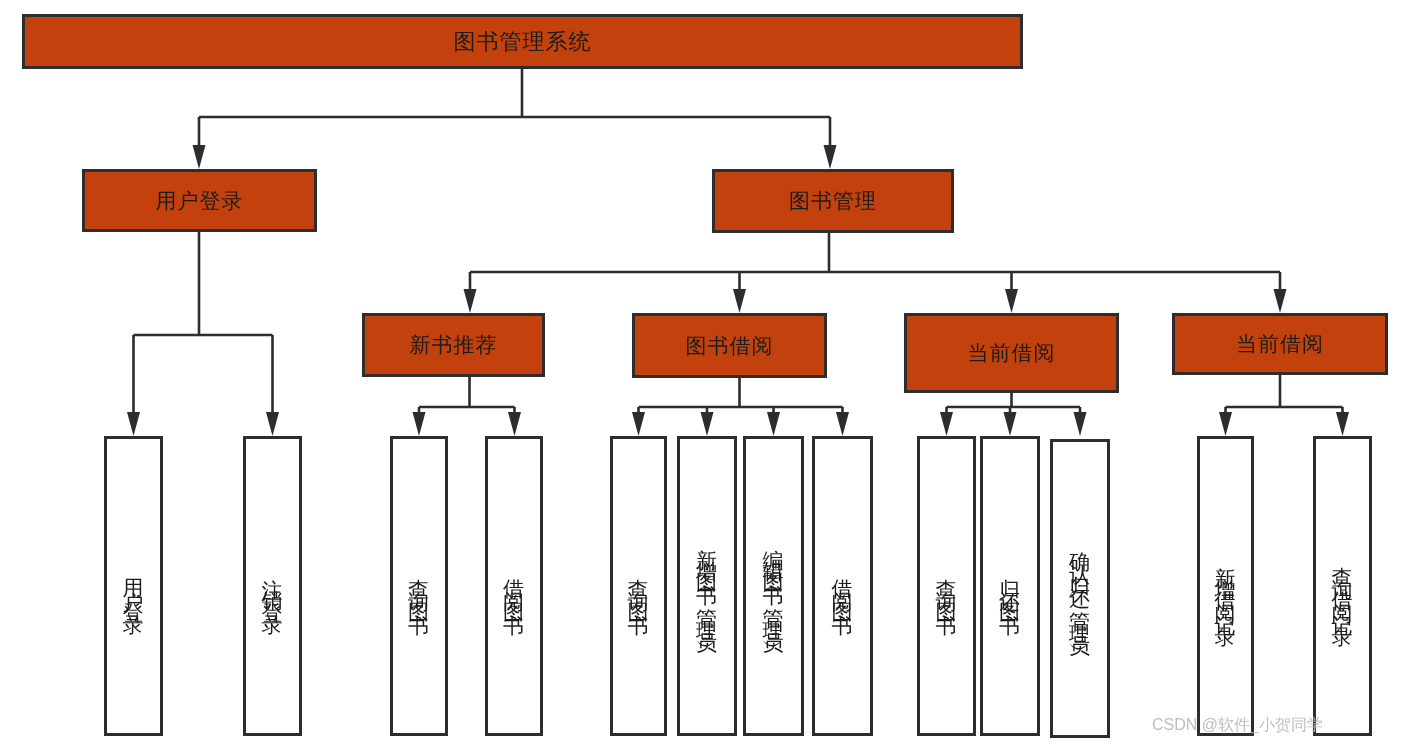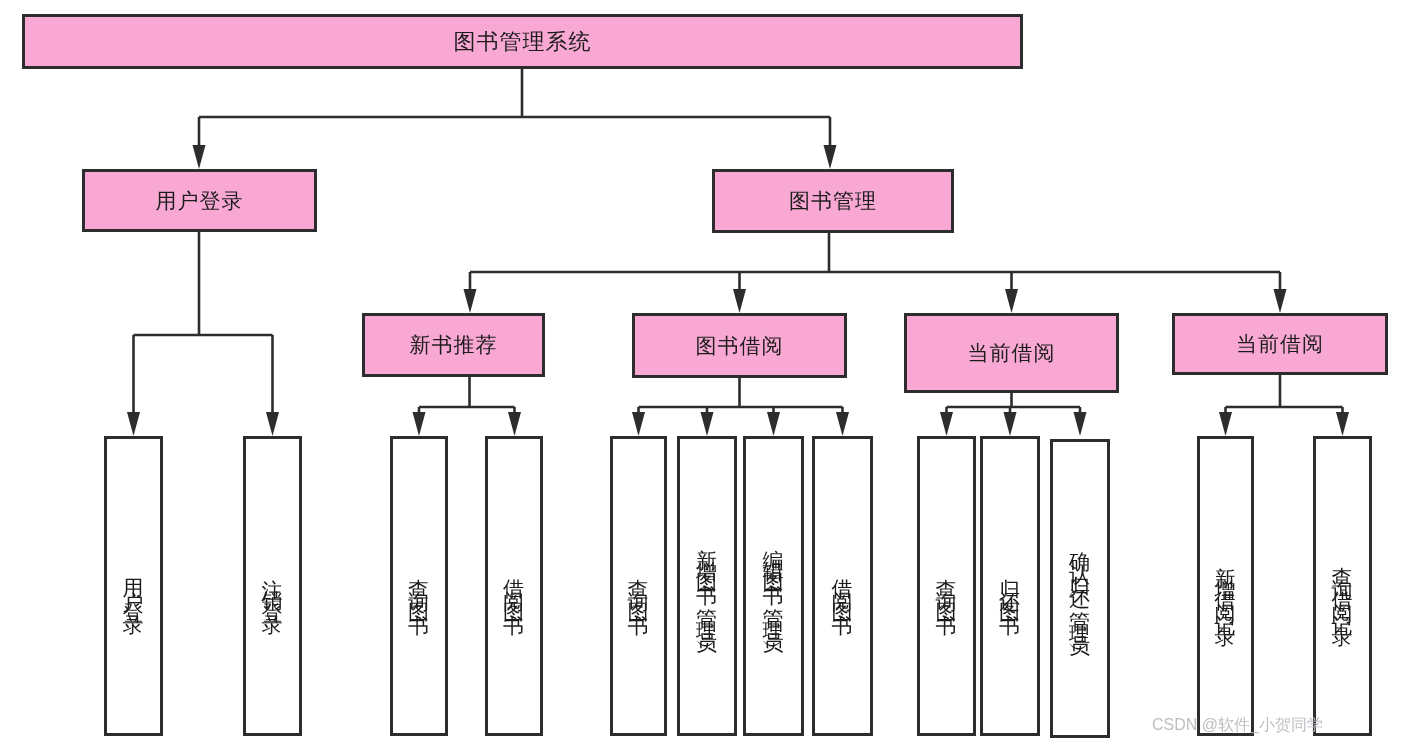--- a/index.html
+++ b/index.html
@@ -16,21 +16,21 @@
     position: absolute;
     left: 0; top: 0;
     width: 1405px; height: 747px;
   }
   .ln { stroke: #2d2d2d; stroke-width: 2.6; fill: none; }
   .tri { fill: #2d2d2d; stroke: none; }
   .node {
     position: absolute;
     box-sizing: border-box;
     border: 3px solid #2d2d2d;
-    background: #f9a8d4;
+    background: #c2410c;
     display: flex;
     align-items: center;
     justify-content: center;
     font-size: 21px;
     letter-spacing: 1px;
     white-space: nowrap;
   }
   .root-node { font-size: 22px; }
   .leaf {
     position: absolute;
@@ -115,21 +115,21 @@
       <polygon class="tri" points="1336,412 1349,412 1342.5,436"></polygon>
     </g>
   </svg>
 
   <div class="node root-node" style="left:22px; top:14px; width:1001px; height:55px;">图书管理系统</div>
 
   <div class="node" style="left:82px; top:169px; width:235px; height:63px;">用户登录</div>
   <div class="node" style="left:712px; top:169px; width:242px; height:64px;">图书管理</div>
 
   <div class="node" style="left:362px; top:313px; width:183px; height:64px;">新书推荐</div>
-  <div class="node" style="left:632px; top:313px; width:215px; height:65px;">图书借阅</div>
+  <div class="node" style="left:632px; top:313px; width:195px; height:65px;">图书借阅</div>
   <div class="node" style="left:904px; top:313px; width:215px; height:80px;">当前借阅</div>
   <div class="node" style="left:1172px; top:313px; width:216px; height:62px;">当前借阅</div>
 
   <div class="leaf" style="left:104px; width:59px;">
     <span class="vtext">用户登录</span>
   </div>
   <div class="leaf" style="left:243px; width:59px;">
     <span class="vtext">注销登录</span>
   </div>
 

